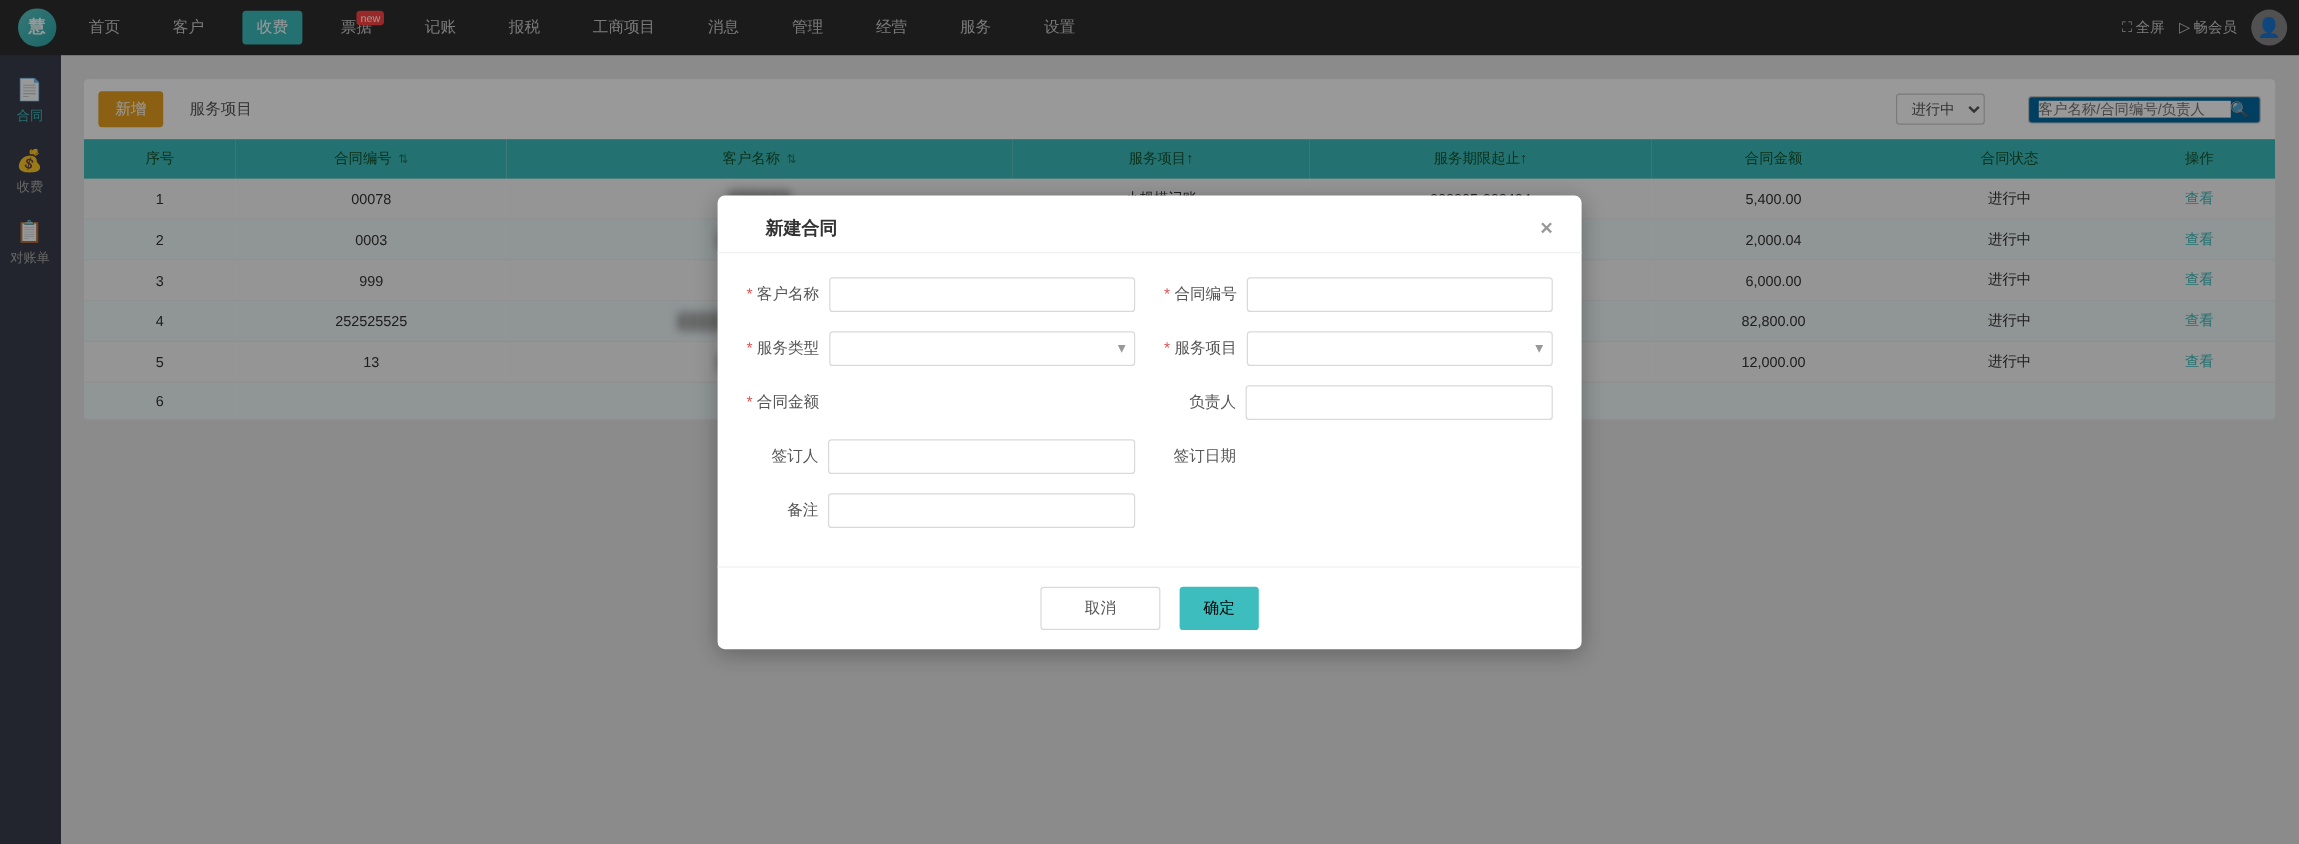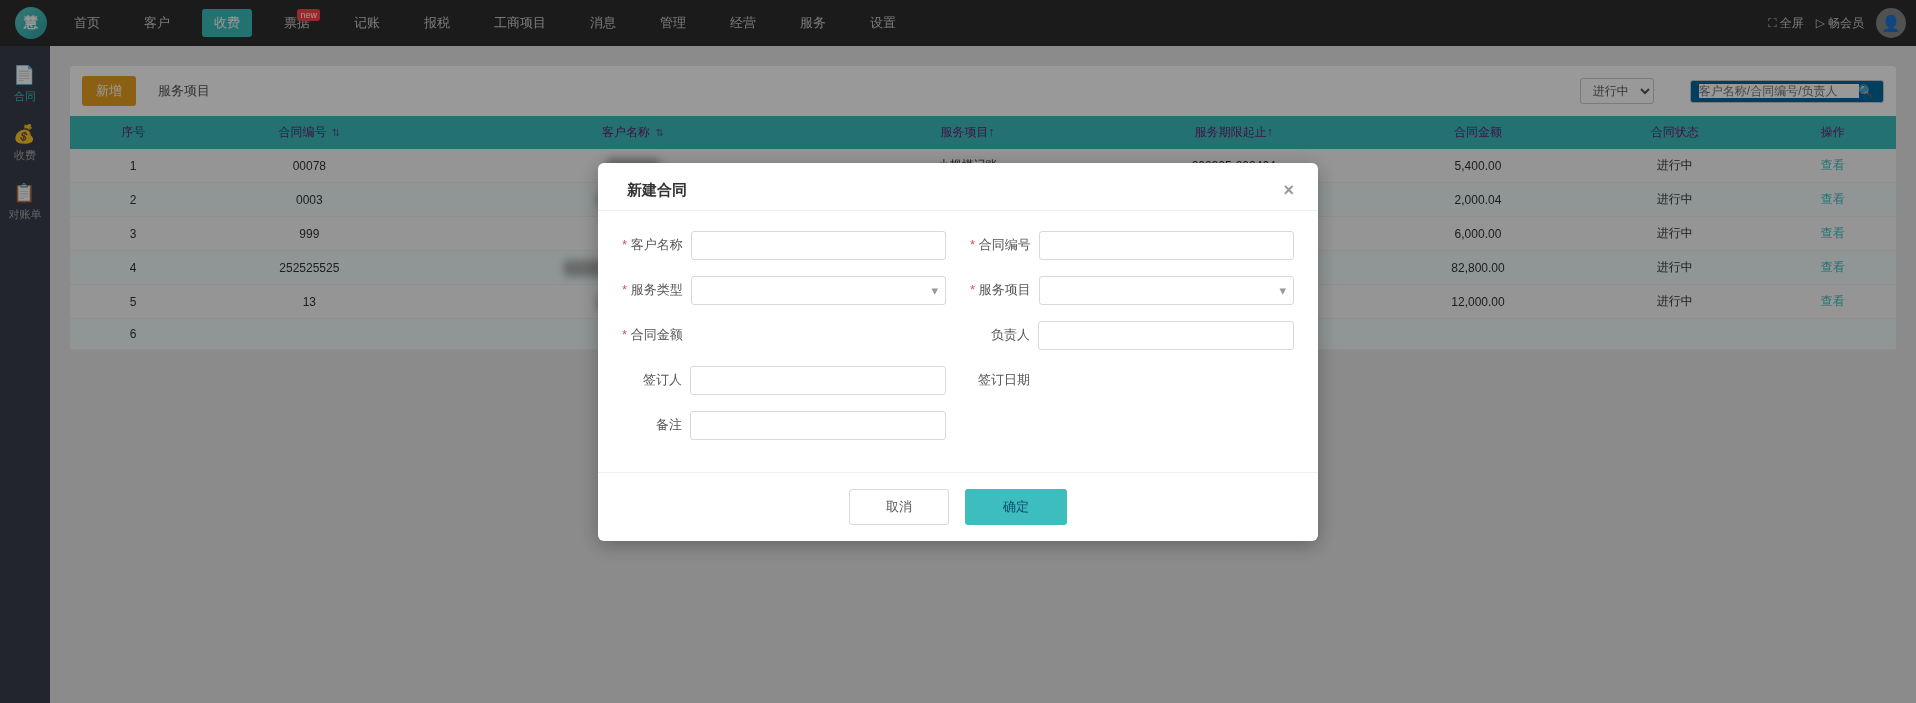--- a/index.html
+++ b/index.html
@@ -186,21 +186,21 @@
       width: 160px;
     }
 
     
     .data-table {
       width: 100%;
       border-collapse: collapse;
     }
     .data-table thead tr {
       background: #3dbdbd;
-      color: #701a75;
+      color: #14532d;
     }
     .data-table thead th {
       padding: 8px 12px;
       font-weight: normal;
       font-size: 12px;
       text-align: center;
     }
     .data-table tbody tr:nth-child(odd) { background: #f9f9f9; }
     .data-table tbody tr:nth-child(even) { background: #f0f9f9; }
     .data-table tbody td {
@@ -238,21 +238,21 @@
     
     .dialog {
       background: white;
       border-radius: 6px;
       width: 720px;
       padding: 0;
       box-shadow: 0 4px 20px rgba(0,0,0,0.3);
       position: relative;
     }
     .dialog-header {
-      padding: 18px 24px 10px 29px;
+      padding: 18px 24px 10px 40px;
       font-size: 15px;
       color: #333;
       font-weight: bold;
       border-bottom: 1px solid #f0f0f0;
       display: flex;
       justify-content: space-between;
       align-items: center;
     }
     .dialog-close {
       cursor: pointer;
@@ -351,22 +351,22 @@
       border: 1px solid #d9d9d9;
       color: #555;
       padding: 8px 36px;
       border-radius: 3px;
       cursor: pointer;
       font-size: 13px;
     }
     .btn-confirm {
       background: #3dbdbd;
       border: none;
-      color: #0c4a6e;
-      padding: 8px 38px;
+      color: #000000;
+      padding: 8px 20px;
       border-radius: 3px;
       cursor: pointer;
       font-size: 13px;
     }
 
     .sort-icon { font-size: 10px; margin-left: 2px; opacity: 0.7; }
   </style>
 </head>
 <body>
 

